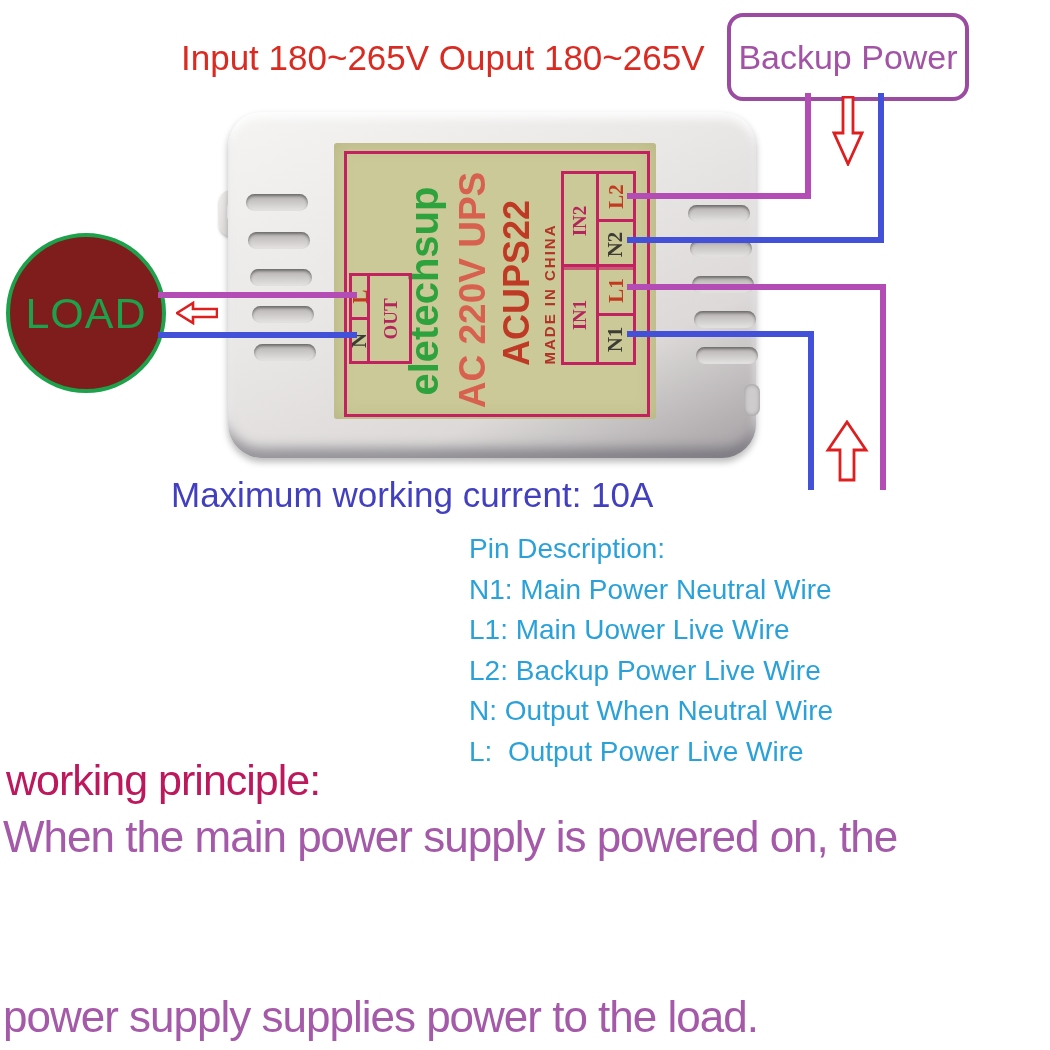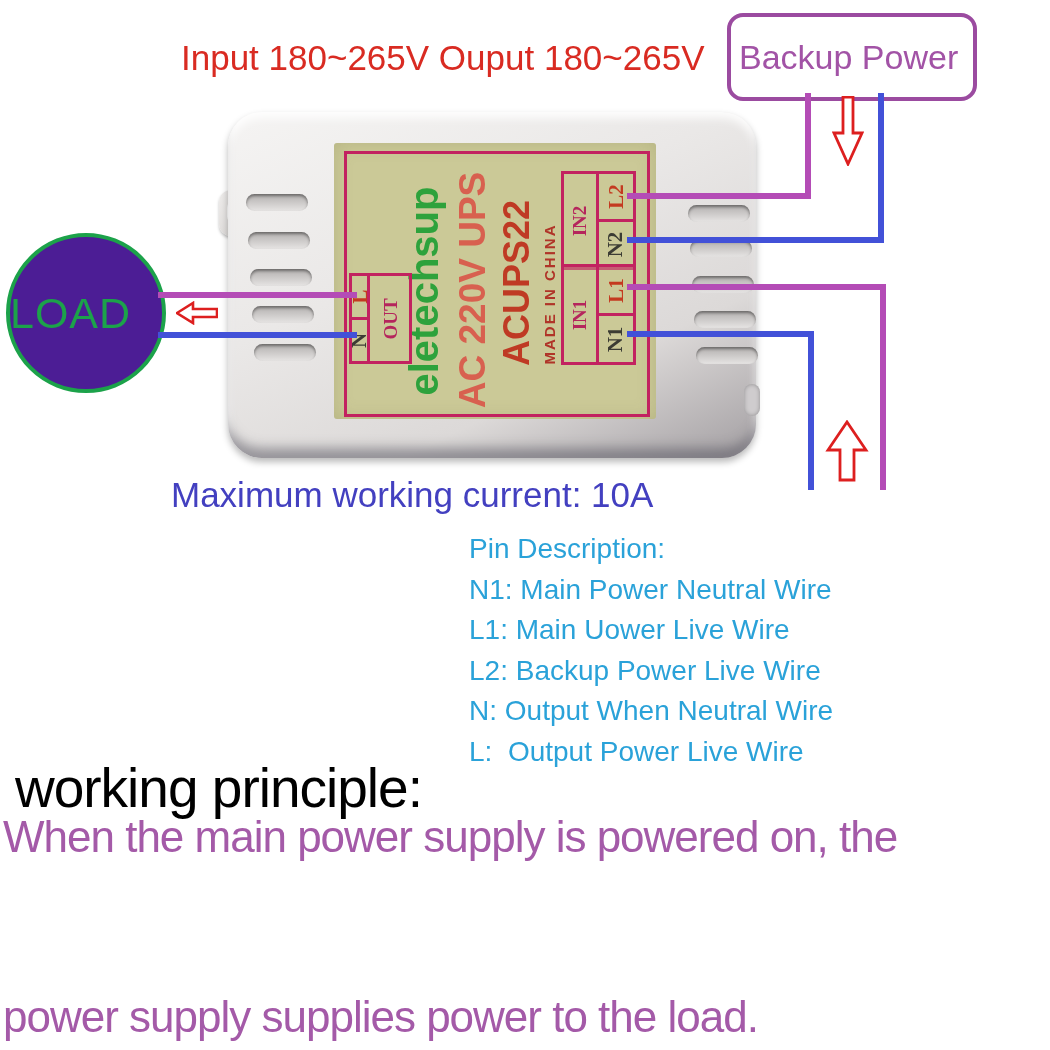--- a/index.html
+++ b/index.html
@@ -5,28 +5,28 @@
   html,body{margin:0;padding:0;}
   body{font-family:"Liberation Sans",sans-serif;background:#ffffff;}
   .stage{position:relative;width:1050px;height:1050px;background:#ffffff;overflow:hidden;}
 
   
   .title{position:absolute;left:181px;top:38px;font-size:35px;color:#d92b22;white-space:nowrap;}
   .max-current{position:absolute;left:171px;top:475px;font-size:35px;color:#4340c0;white-space:nowrap;}
 
   
   .power-box{position:absolute;border:4px solid #9b4ba0;border-radius:16px;background:#ffffff;
-             display:flex;align-items:center;color:#a253a6;font-size:34px;white-space:nowrap;padding-left:8px;}
+             display:flex;align-items:center;justify-content:center;color:#a253a6;font-size:34px;white-space:nowrap;}
   .power-box.backup{left:727px;top:13px;width:234px;height:80px;}
   .power-box.main{left:739px;top:487px;width:216px;height:78px;}
 
   
   .load-circle{position:absolute;left:6px;top:233px;width:152px;height:152px;border:4px solid #1ca24a;
-               border-radius:50%;display:flex;align-items:center;justify-content:flex-start;
-               color:#1ca24a;font-size:43px;letter-spacing:1px;background:#4c1d95;}
+               border-radius:50%;display:flex;align-items:center;justify-content:center;
+               color:#1ca24a;font-size:43px;letter-spacing:1px;background:#7f1d1d;}
 
   
   .case{position:absolute;left:228px;top:112px;width:528px;height:346px;border-radius:34px;
         background:linear-gradient(155deg,#f5f4f3 0%,#eae8e7 40%,#dcd9d8 72%,#a9a5a8 97%);
         box-shadow:inset 0 -16px 12px -6px rgba(90,87,98,.55), inset 0 6px 10px rgba(255,255,255,.9), 0 4px 7px rgba(0,0,0,.28);}
   .ear{position:absolute;left:219px;top:190px;width:38px;height:46px;border-radius:12px;
        background:linear-gradient(120deg,#efedec,#cfccca);box-shadow:0 2px 3px rgba(0,0,0,.25);}
   .ear-hole{position:absolute;left:227px;top:201px;width:13px;height:22px;border-radius:7px;background:#fdfdfd;}
   .slot{position:absolute;width:62px;height:17px;border-radius:9px;
         background:linear-gradient(#b2afae,#e6e4e3);box-shadow:inset 0 2px 3px rgba(0,0,0,.4);}
@@ -66,21 +66,21 @@
   .w-blue{background:#4251d8;}
 
   
   .arrow{position:absolute;}
 
   
   .pin-desc{position:absolute;left:449px;top:529px;color:#2aa2d9;font-size:28px;line-height:40.5px;margin-left:20px;}
   .pin-line{white-space:pre;}
 
   
-  .principle-heading{position:absolute;left:15px;top:756px;font-size:55px;color:#000000;letter-spacing:-1px;white-space:nowrap;}
+  .principle-heading{position:absolute;left:6px;top:756px;font-size:43px;color:#be185d;letter-spacing:-1px;white-space:nowrap;}
   .principle-line{position:absolute;left:3px;font-size:44px;color:#a45aa8;letter-spacing:-1px;white-space:nowrap;}
 </style>
 </head>
 <body>
 
 <div class="stage">
 
   <div class="title">Input 180~265V Ouput 180~265V</div>
 
   <div class="power-box backup">

